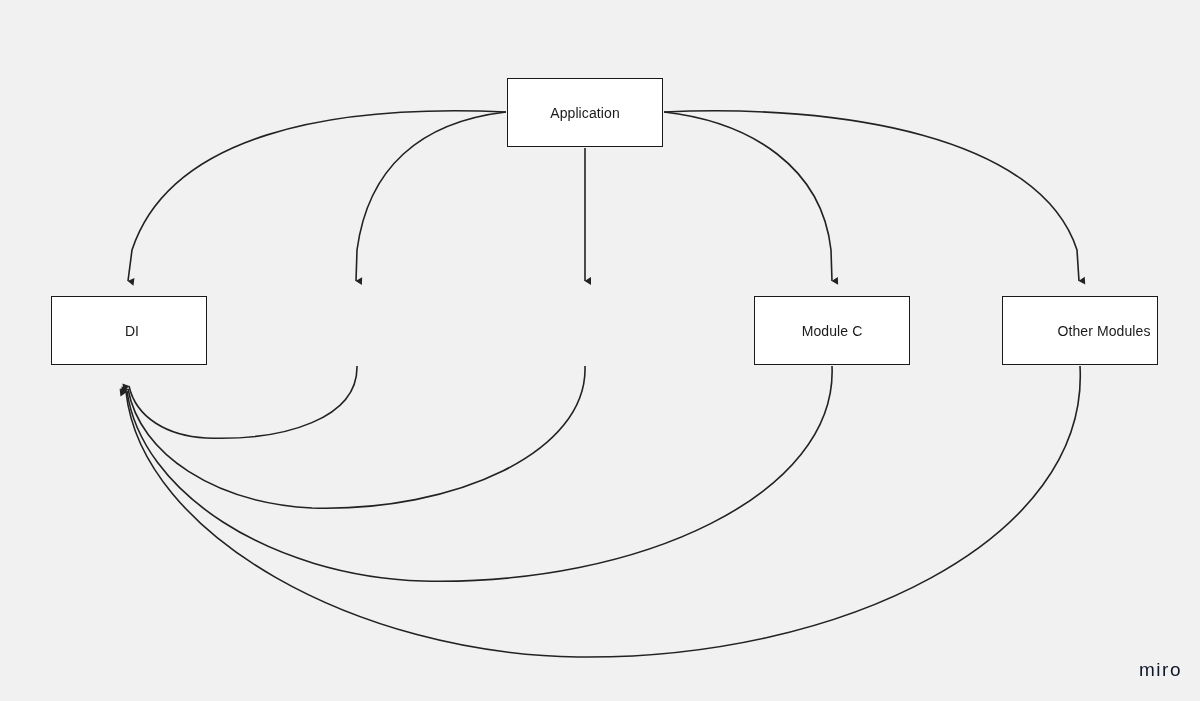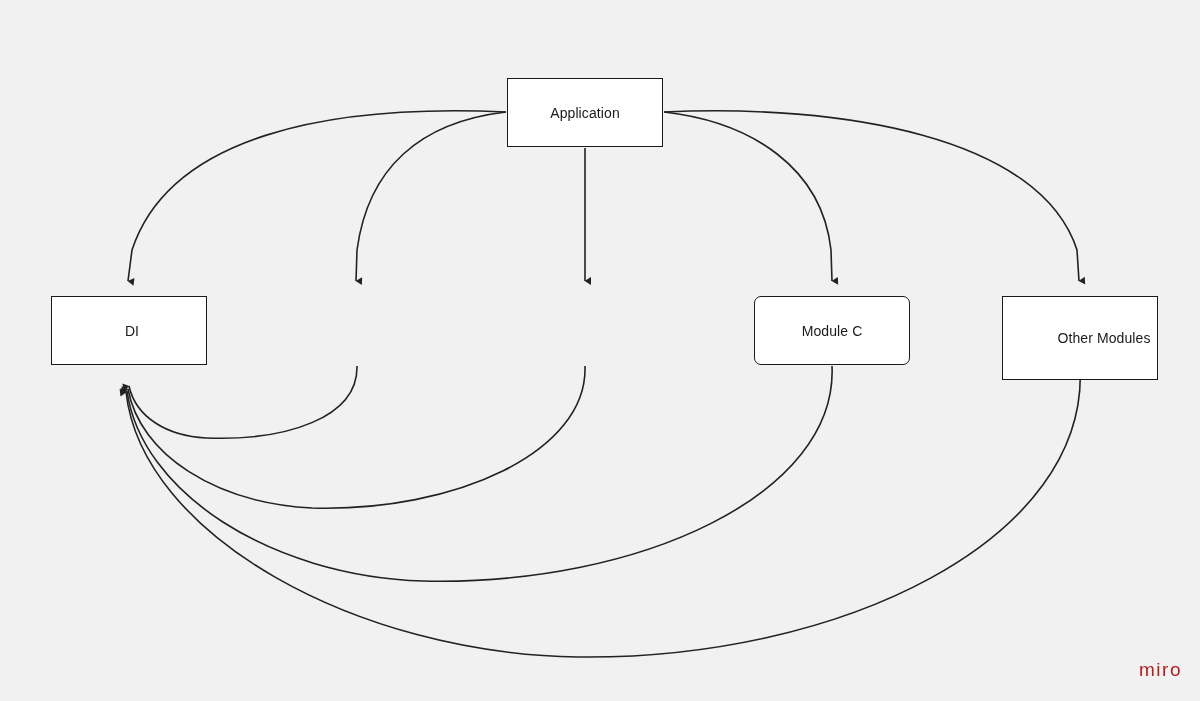--- a/index.html
+++ b/index.html
@@ -46,21 +46,21 @@
     display: block;
     text-align: center;
     white-space: nowrap;
   }
   #watermark {
     position: absolute;
     right: 18px;
     bottom: 20px;
     font-size: 19px;
     letter-spacing: 1.5px;
-    color: #b91c1c;
+    color: #0f172a;
     font-family: "Liberation Sans", sans-serif;
     user-select: none;
   }
 </style>
 </head>
 <body>
 
 <div id="canvas">
 
   <svg id="edges" viewBox="0 0 1200 701" width="1200" height="701" xmlns="http://www.w3.org/2000/svg">
@@ -98,23 +98,23 @@
   <div class="node" style="left:507px;top:78px;width:156px;height:69px;">
     <span class="node-label">Application</span>
   </div>
 
   <div class="node" style="left:51px;top:296px;width:156px;height:69px;padding-left:6px;">
     <span class="node-label">DI</span>
   </div>
 
 
 
-  <div class="node" style="left:754px;top:296px;width:156px;height:69px;border-radius:7px;">
+  <div class="node" style="left:754px;top:296px;width:156px;height:69px;">
     <span class="node-label">Module C</span>
   </div>
 
-  <div class="node" style="left:1002px;top:296px;width:156px;height:84px;padding-left:48px;">
+  <div class="node" style="left:1002px;top:296px;width:156px;height:69px;padding-left:48px;">
     <span class="node-label">Other Modules</span>
   </div>
 
   <div id="watermark">miro</div>
 
 </div>
 
 </body></html>

